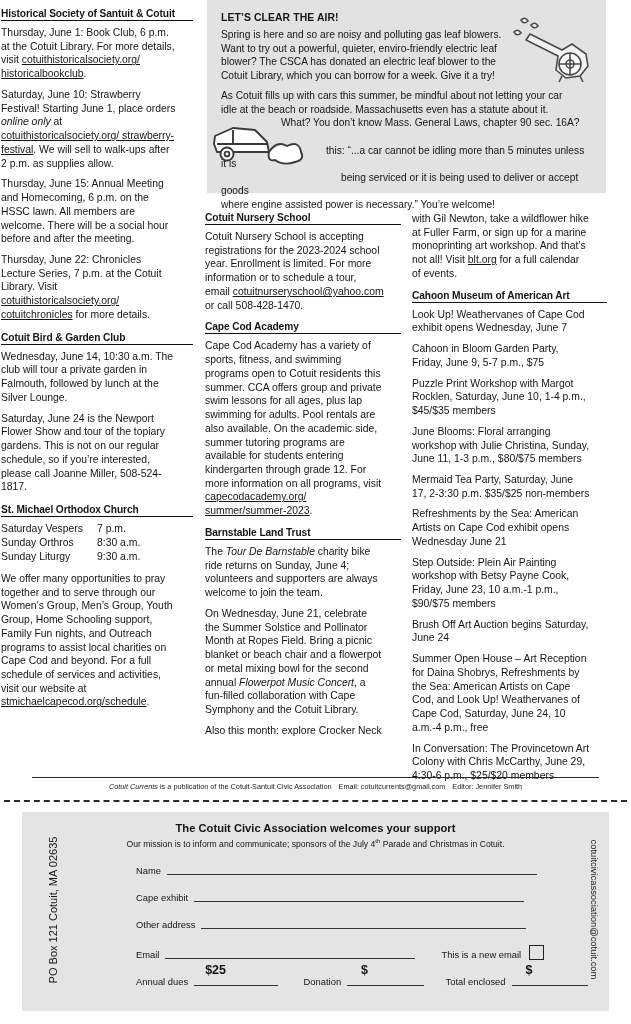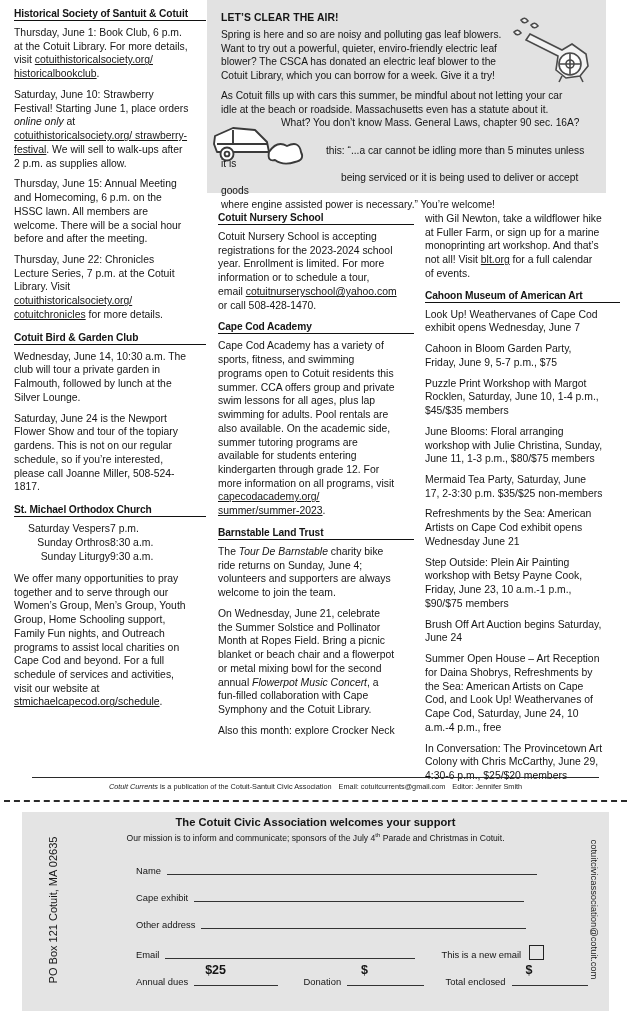--- a/index.html
+++ b/index.html
@@ -23,21 +23,21 @@
     margin: 0 0 5px 0;
     display: block;
   }
   p.b { margin: 0 17px 7px 0; font-size: 10.4px; line-height: 1.32; }
   a.u { color: #151515; text-decoration: underline; }
   .ital { font-style: italic; }
 
   
   #cols {
     position: absolute;
-    left: 14px; top: 8px;
+    left: 1px; top: 8px;
     width: 606px;
     height: 775px;
   }
   .col { position: absolute; top: 0; }
   #col1 { left: 0px;   width: 192px; }
   #col2 { left: 204px; width: 196px; top: 204px; }
   #col3 { left: 411px; width: 195px; top: 204px; }
 
   
   #airbox {
@@ -58,21 +58,21 @@
   .indent3 { text-indent: 120px; }
   .air-lines { }
 
   svg.illus { position: absolute; }
   #blower-icon { right: 6px; top: 6px; }
   #car-icon { left: 4px; top: 122px; }
 
   
   .sched { font-size: 10.4px; line-height: 1.34; margin: 0 0 8px 0; }
   .sched div { display: flex; }
-  .sched span.l { width: 96px; text-align: right; }
+  .sched span.l { width: 96px; }
 
   
   #credit {
     position: absolute; left: 0; top: 777px; width: 631px;
     text-align: center;
   }
   #credit .rule { width: 567px; margin: 0 auto; border-top: 1px solid #2a2a2a; }
   #credit .line {
     font-size: 7.3px; padding-top: 4px; color: #1b1b1b;
     display: flex; justify-content: center; gap: 7px;
@@ -85,21 +85,21 @@
   }
 
   
   #form {
     position: absolute; left: 22px; top: 812px;
     width: 587px; height: 199px;
     background: #e4e4e4;
   }
   #form-title {
     text-align: center; font-weight: bold; font-size: 11.2px;
-    padding-top: 4px;
+    padding-top: 10px;
   }
   #form-sub { text-align: center; font-size: 8.6px; padding-top: 4px; }
   #form-sub sup { font-size: 6px; vertical-align: super; }
 
   .frow { display: flex; align-items: flex-end; font-size: 9.4px; }
   .flabel { white-space: nowrap; }
   .fline { border-bottom: 1.3px solid #333; height: 11px; margin: 0 0 1px 6px; }
 
   #rows { position: absolute; left: 114px; top: 52px; width: 452px; }
   #rows > .frow { margin-bottom: 15px; }

